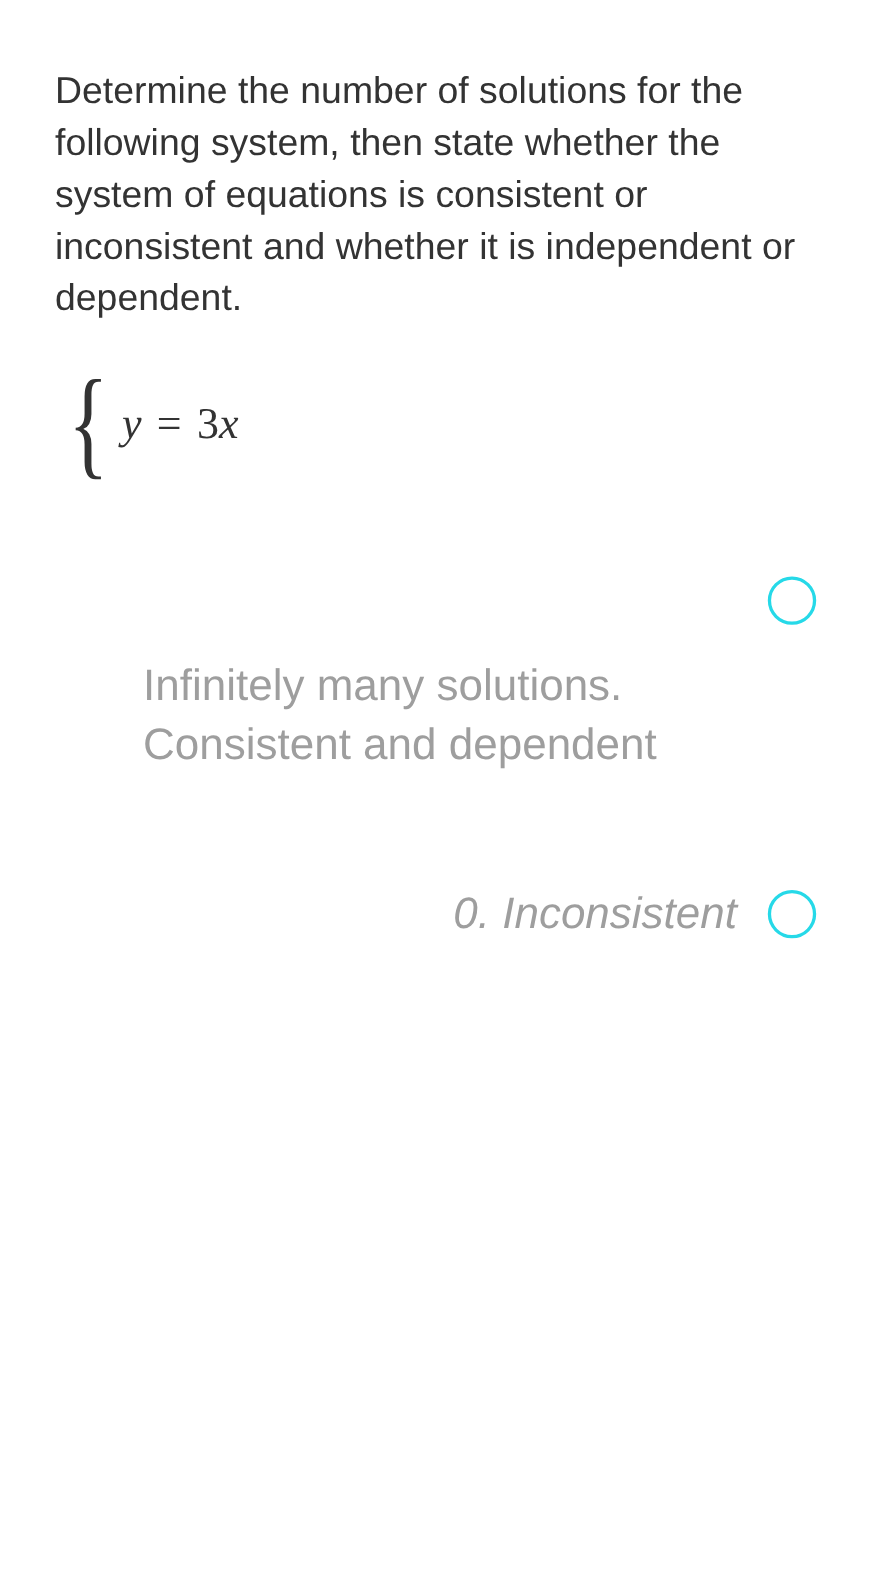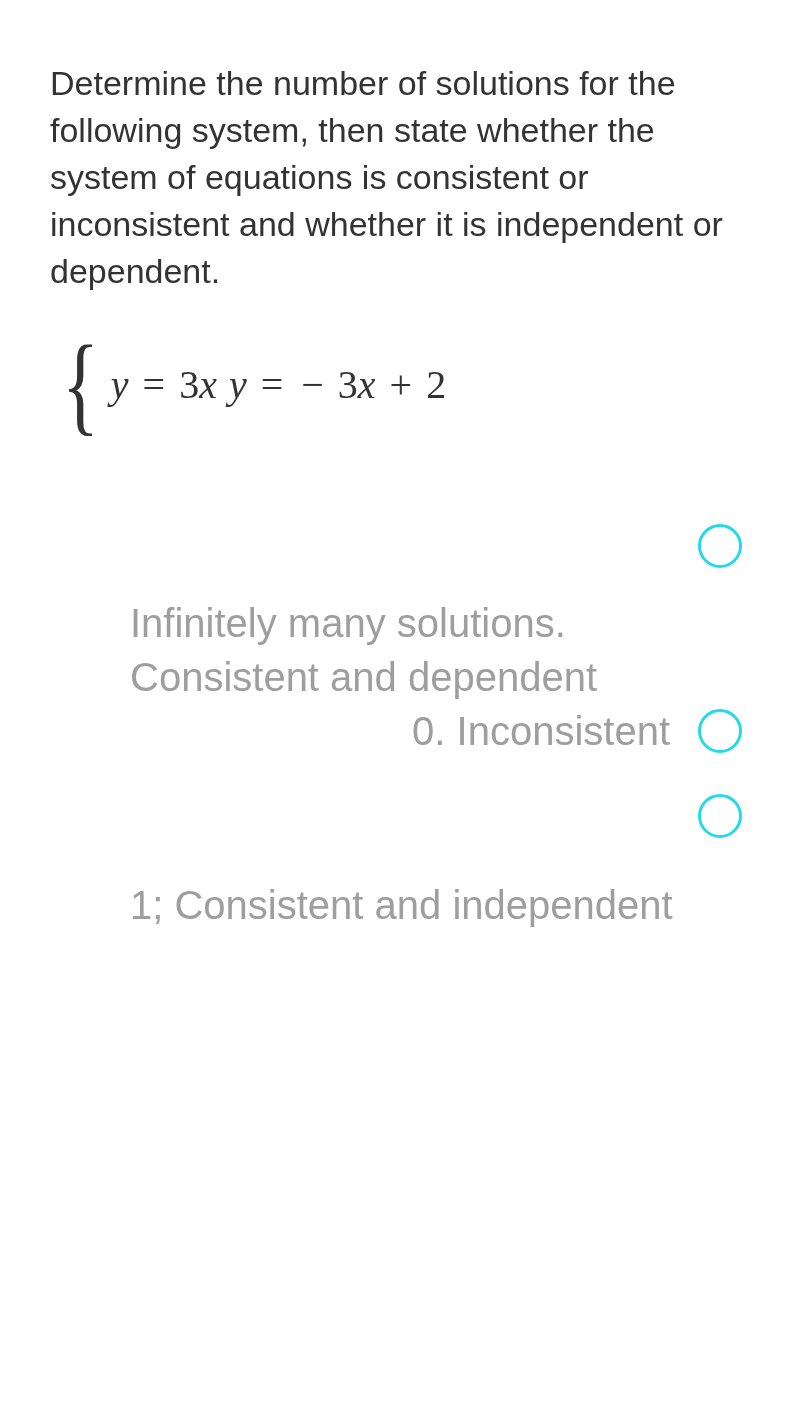--- a/index.html
+++ b/index.html
@@ -77,29 +77,31 @@
   
   .opt1 .radio-wrap {
     display:flex;
     justify-content:flex-end;
     padding-right:10px;
     margin-bottom: 28px;
   }
   .opt1 .text-wrap {
     padding-left: 80px;
     padding-right: 20px;
+    margin-bottom: 100px;
   }
   
   .opt2 {
     display:flex;
     justify-content:flex-end;
     align-items:center;
     gap: 28px;
     padding-right:10px;
     margin-bottom: 36px;
+    font-style: italic;
   }
   
   .opt3 .radio-wrap {
     display:flex;
     justify-content:flex-end;
     padding-right:10px;
     margin-bottom: 40px;
   }
   .opt3 .text-wrap {
     padding-left: 80px;
@@ -121,43 +123,34 @@
 </style>
 </head>
 <body>
 
 <div class="question-text">Determine the number of solutions for the following system, then state whether the system of equations is consistent or inconsistent and whether it is independent or dependent.</div>
 
 <div class="equation-block">
   <div class="brace">{</div>
   <div class="equations">
     <div class="equation"><span class="var">y</span> <span class="op">=</span> <span class="num">3</span><span class="var">x</span></div>
-    <div class="equation"><span class="var">y</span> <span class="op">=</span> <span class="op">−</span> <span class="num">3</span><span class="var">x</span> <span class="op">+</span> <span class="num">2</span></div>
   </div>
 </div>
 
 <div class="options">
 
   <div class="opt1">
     <div class="radio-wrap">
       <div class="radio"></div>
     </div>
     <div class="text-wrap">
       <div class="option-text">Infinitely many solutions. Consistent and dependent</div>
     </div>
   </div>
 
   <div class="opt2">
     <div class="option-text">0. Inconsistent</div>
     <div class="radio"></div>
   </div>
 
-  <div class="opt3">
-    <div class="radio-wrap">
-      <div class="radio"></div>
-    </div>
-    <div class="text-wrap">
-      <div class="option-text">1; Consistent and independent</div>
-    </div>
-  </div>
 
 
 </div>
 
 </body></html>

